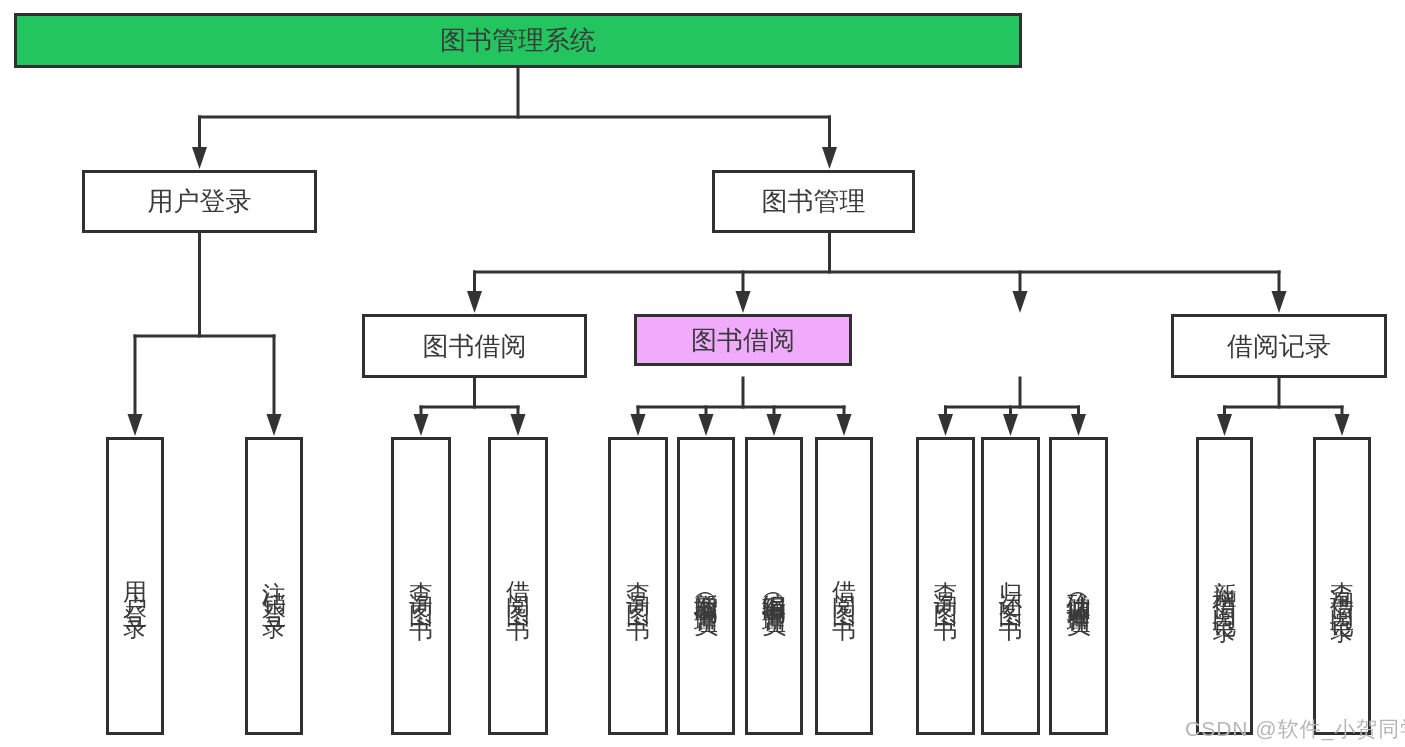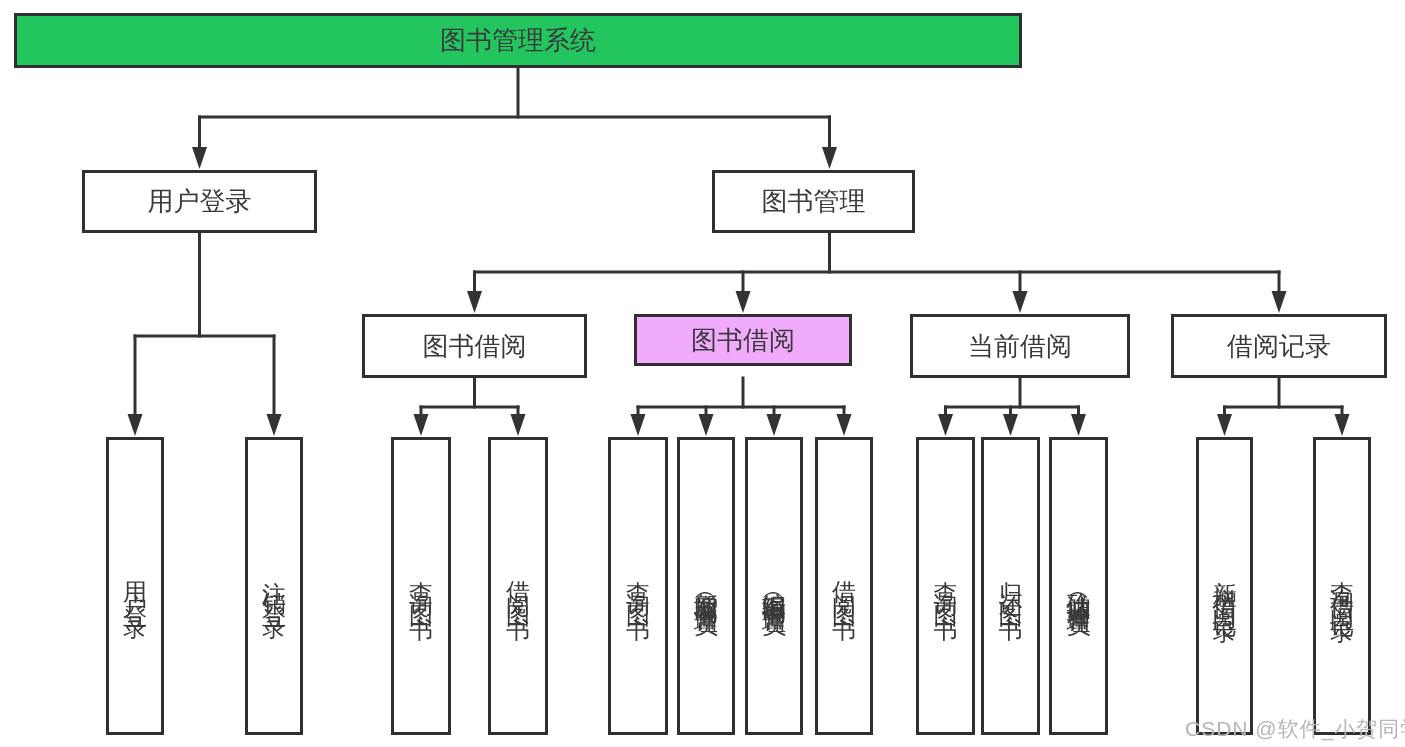--- a/index.html
+++ b/index.html
@@ -120,23 +120,20 @@
     </div>
     <div class="node h" style="left: 712px; top: 170px; width: 203px; height: 63px; border-color: rgb(48, 48, 48); background: rgb(255, 255, 255); color: rgb(58, 58, 58);">
       <span>图书管理</span>
     </div>
     <div class="node h" style="left: 362px; top: 314px; width: 225px; height: 64px; border-color: rgb(48, 48, 48); background: rgb(255, 255, 255); color: rgb(58, 58, 58);">
       <span>图书借阅</span>
     </div>
     <div class="node h" style="left: 634px; top: 314px; width: 218px; height: 52px; border-color: rgb(48, 48, 48); background: #f0abfc; color: rgb(58, 58, 58);">
       <span>图书借阅</span>
     </div>
-    <div class="node h" style="left: 910px; top: 314px; width: 220px; height: 64px; border-color: rgb(48, 48, 48); background: rgb(255, 255, 255); color: rgb(58, 58, 58);">
-      <span>当前借阅</span>
-    </div>
     <div class="node h" style="left: 1171px; top: 314px; width: 216px; height: 64px; border-color: rgb(48, 48, 48); background: rgb(255, 255, 255); color: rgb(58, 58, 58);">
       <span>借阅记录</span>
     </div>
     <div class="node v" style="left: 106px; top: 437px; width: 58px; height: 298px; border-color: rgb(48, 48, 48); background: rgb(255, 255, 255); color: rgb(58, 58, 58);">
       <span style="letter-spacing: 12px;">用户登录</span>
     </div>
     <div class="node v" style="left: 245px; top: 437px; width: 58px; height: 298px; border-color: rgb(48, 48, 48); background: rgb(255, 255, 255); color: rgb(58, 58, 58);">
       <span style="letter-spacing: 12px;">注销登录</span>
     </div>
     <div class="node v" style="left: 391px; top: 437px; width: 60px; height: 298px; border-color: rgb(48, 48, 48); background: rgb(255, 255, 255); color: rgb(58, 58, 58);">

